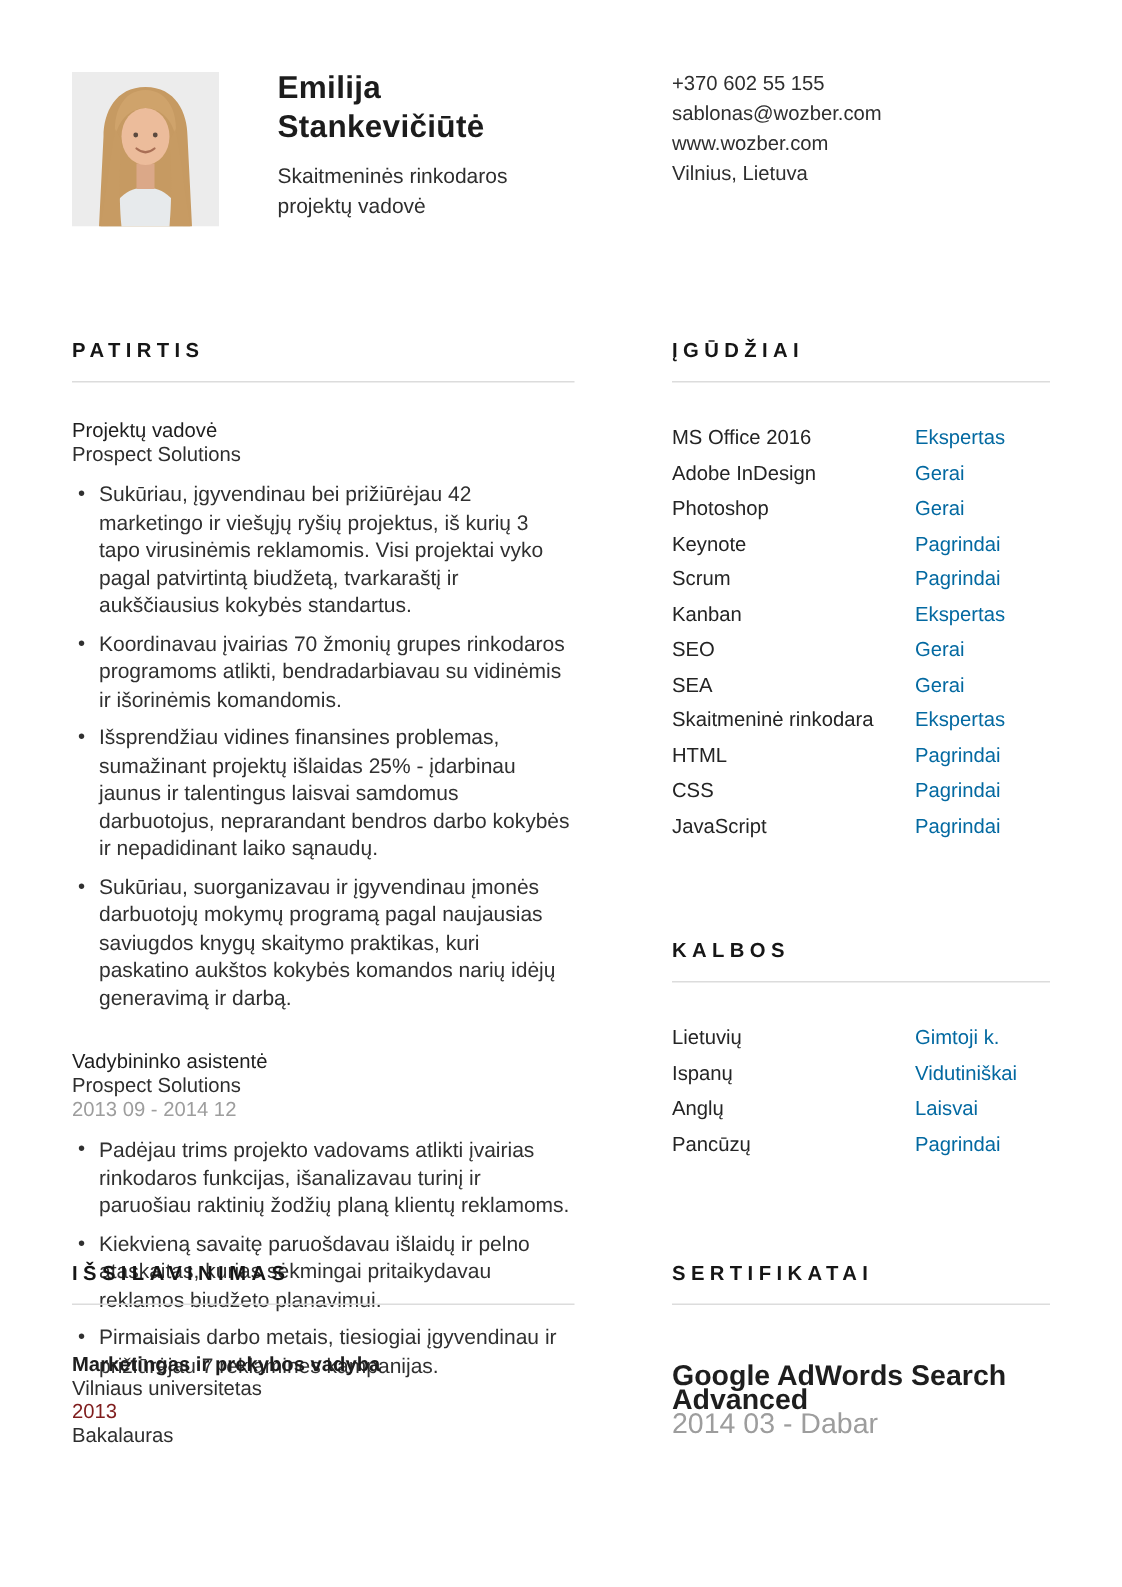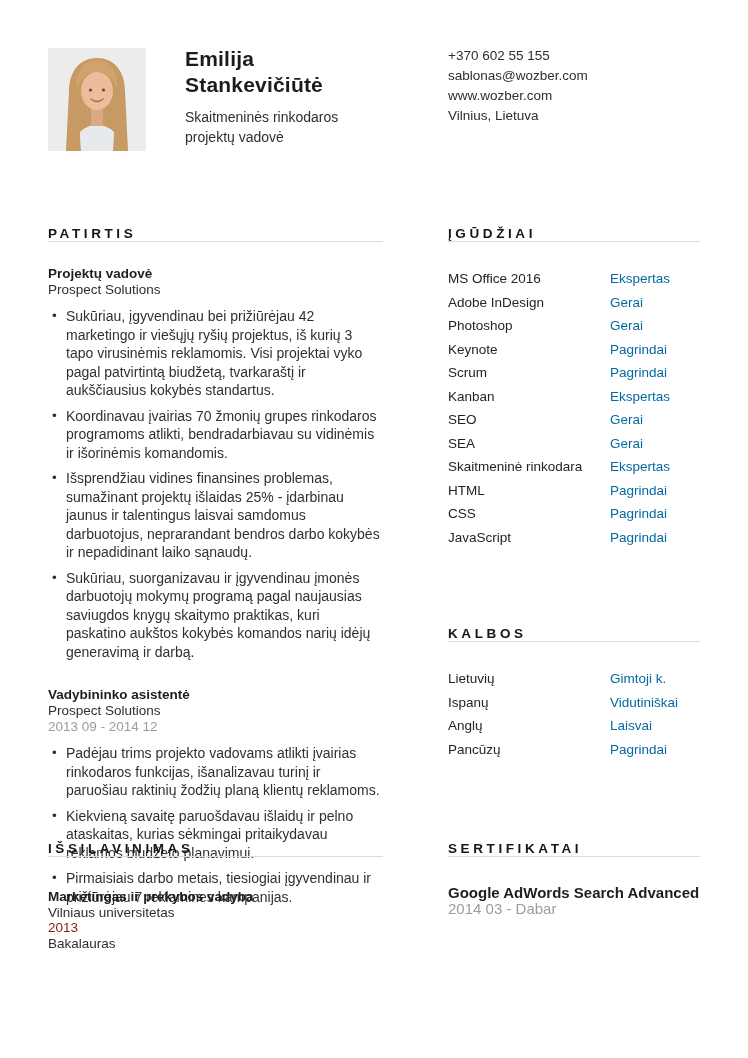--- a/index.html
+++ b/index.html
@@ -34,33 +34,33 @@
     position:absolute; left:448px; top:47px;
     font-size:13.5px; color:#2e2e2e;
   }
   .contact-row { height:20px; line-height:17px; }
 
   
   .section { position:absolute; }
   .sec-heading {
     font-size:13.5px; font-weight:700;
     letter-spacing:3.6px; color:#161616;
-    line-height:14px; 
+    line-height:14px; padding-bottom:13px;
     border-bottom:1px solid #dcdcdc;
   }
   .sec-experience   { left:48px;  top:227px; width:335px; }
   .sec-education    { left:48px;  top:842px; width:335px; }
   .sec-skills       { left:448px; top:227px; width:252px; }
   .sec-languages    { left:448px; top:627px; width:252px; }
   .sec-certificates { left:448px; top:842px; width:252px; }
 
   
   .job { margin-top:24px; }
   .job + .job { margin-top:26px; }
-  .job-title   { font-size:13.5px; font-weight:700; line-height:16px; color:#1e1e1e; }
+  .job-title   { font-size:13.5px; font-weight:400; line-height:16px; color:#1e1e1e; }
   .job-company { font-size:13.5px; line-height:16px; color:#2e2e2e; }
   .job-dates   { font-size:13.5px; line-height:16px; color:#9d9d9d; }
   ul.bullets { margin:9px 0 0 0; padding:0; list-style:none; }
   ul.bullets li {
     position:relative; padding-left:18px; margin-bottom:7px;
     font-size:14px; line-height:18.5px; color:#303030;
   }
   ul.bullets li::before {
     content:"\2022"; position:absolute; left:4px; top:0;
     color:#303030; font-size:13.5px;
@@ -72,21 +72,21 @@
   .kv-name  { width:162px; color:#242424; }
   .kv-level { color:#0369a1; }
 
   
   .edu { margin-top:32px; font-size:13.5px; line-height:15.5px; }
   .edu-degree { font-weight:700; color:#1e1e1e; }
   .edu-school { color:#2e2e2e; }
   .edu-year   { color:#7f1d1d; }
   .edu-level  { color:#2e2e2e; }
 
-  .cert { margin-top:28px; font-size:15px; line-height:16px; }
+  .cert { margin-top:40px; font-size:19px; line-height:16px; }
   .cert-name  { font-weight:700; color:#1e1e1e; }
   .cert-dates { color:#9d9d9d; }
 </style>
 </head>
 <body>
 
 <div class="photo">
   <svg viewBox="0 0 98 103">
     <rect width="98" height="103" fill="#ececec"></rect>
     <path d="M49 10 C29 10 21 27 21 43 L18 103 L80 103 L77 43 C77 27 69 10 49 10 Z" fill="#c69a62"></path>

